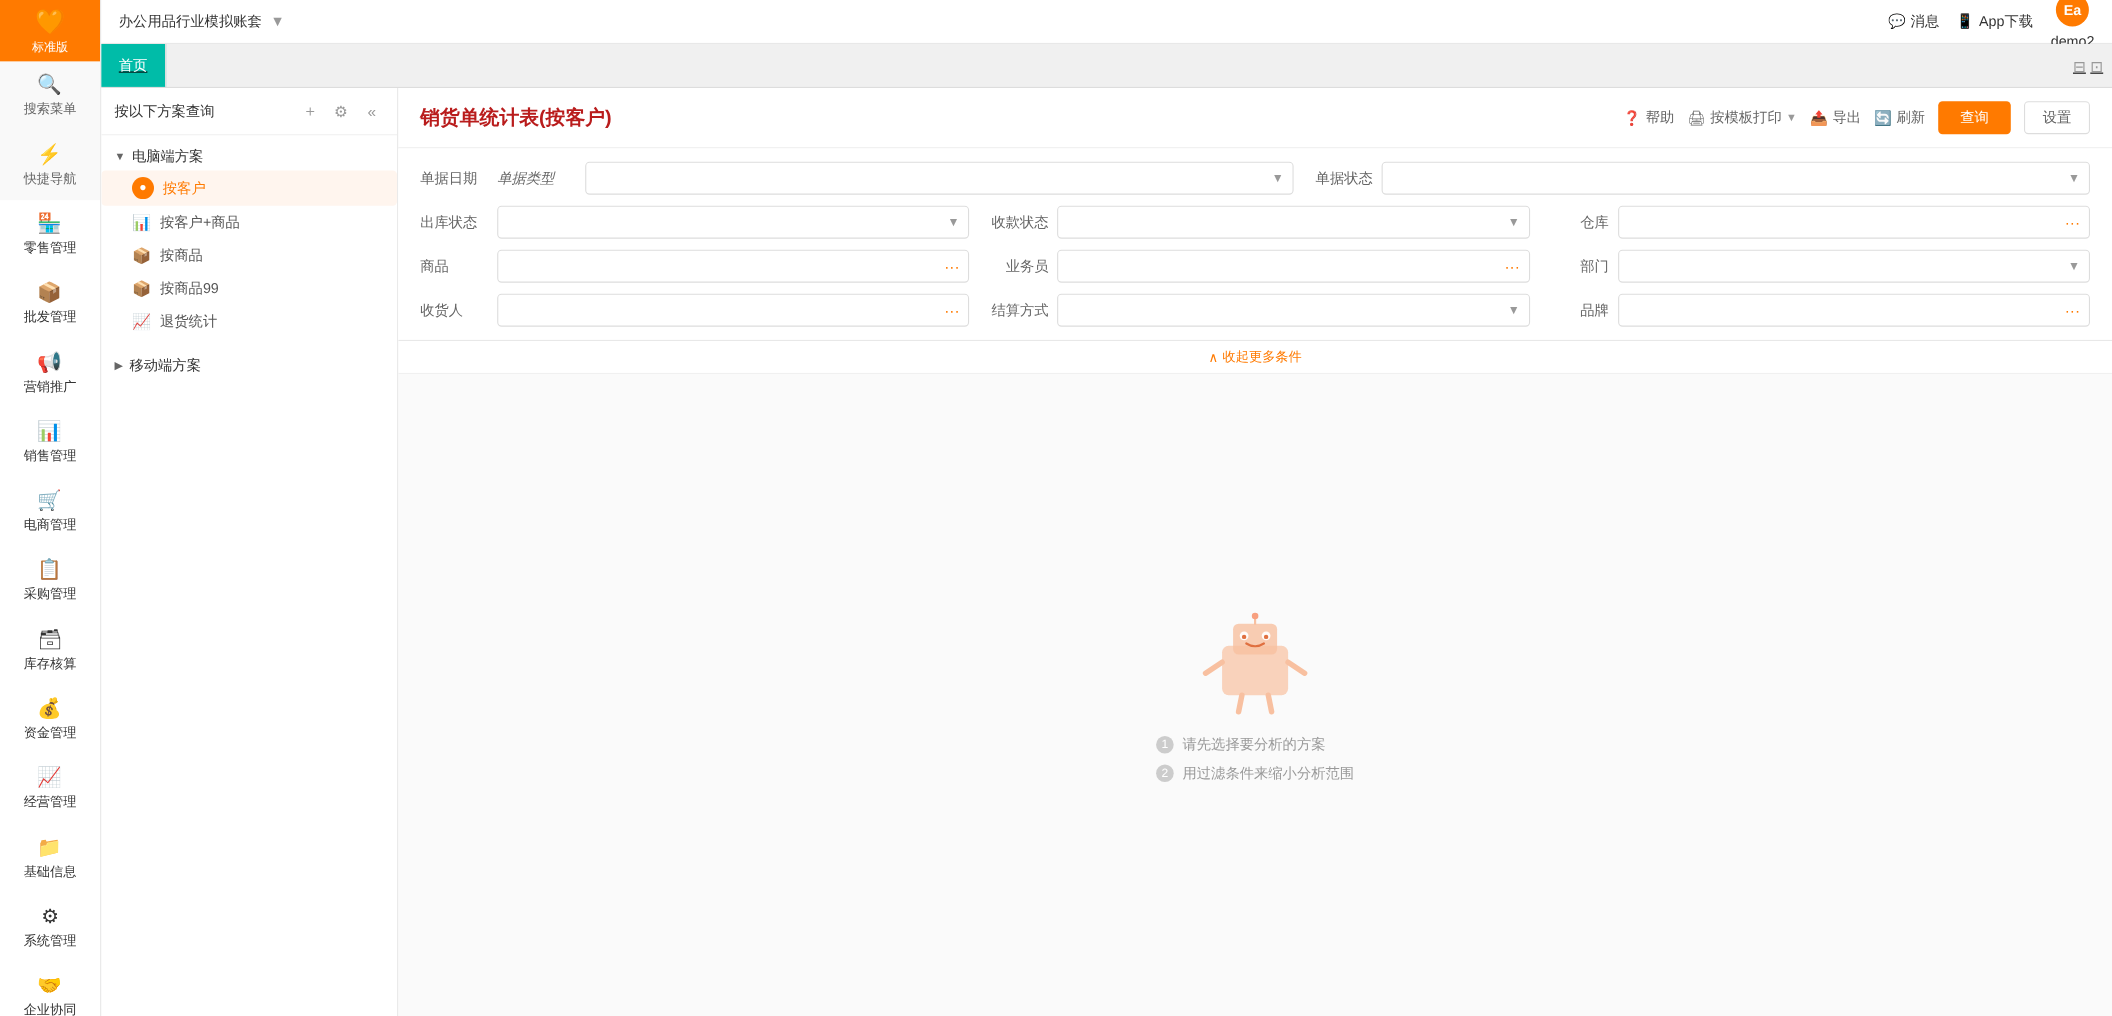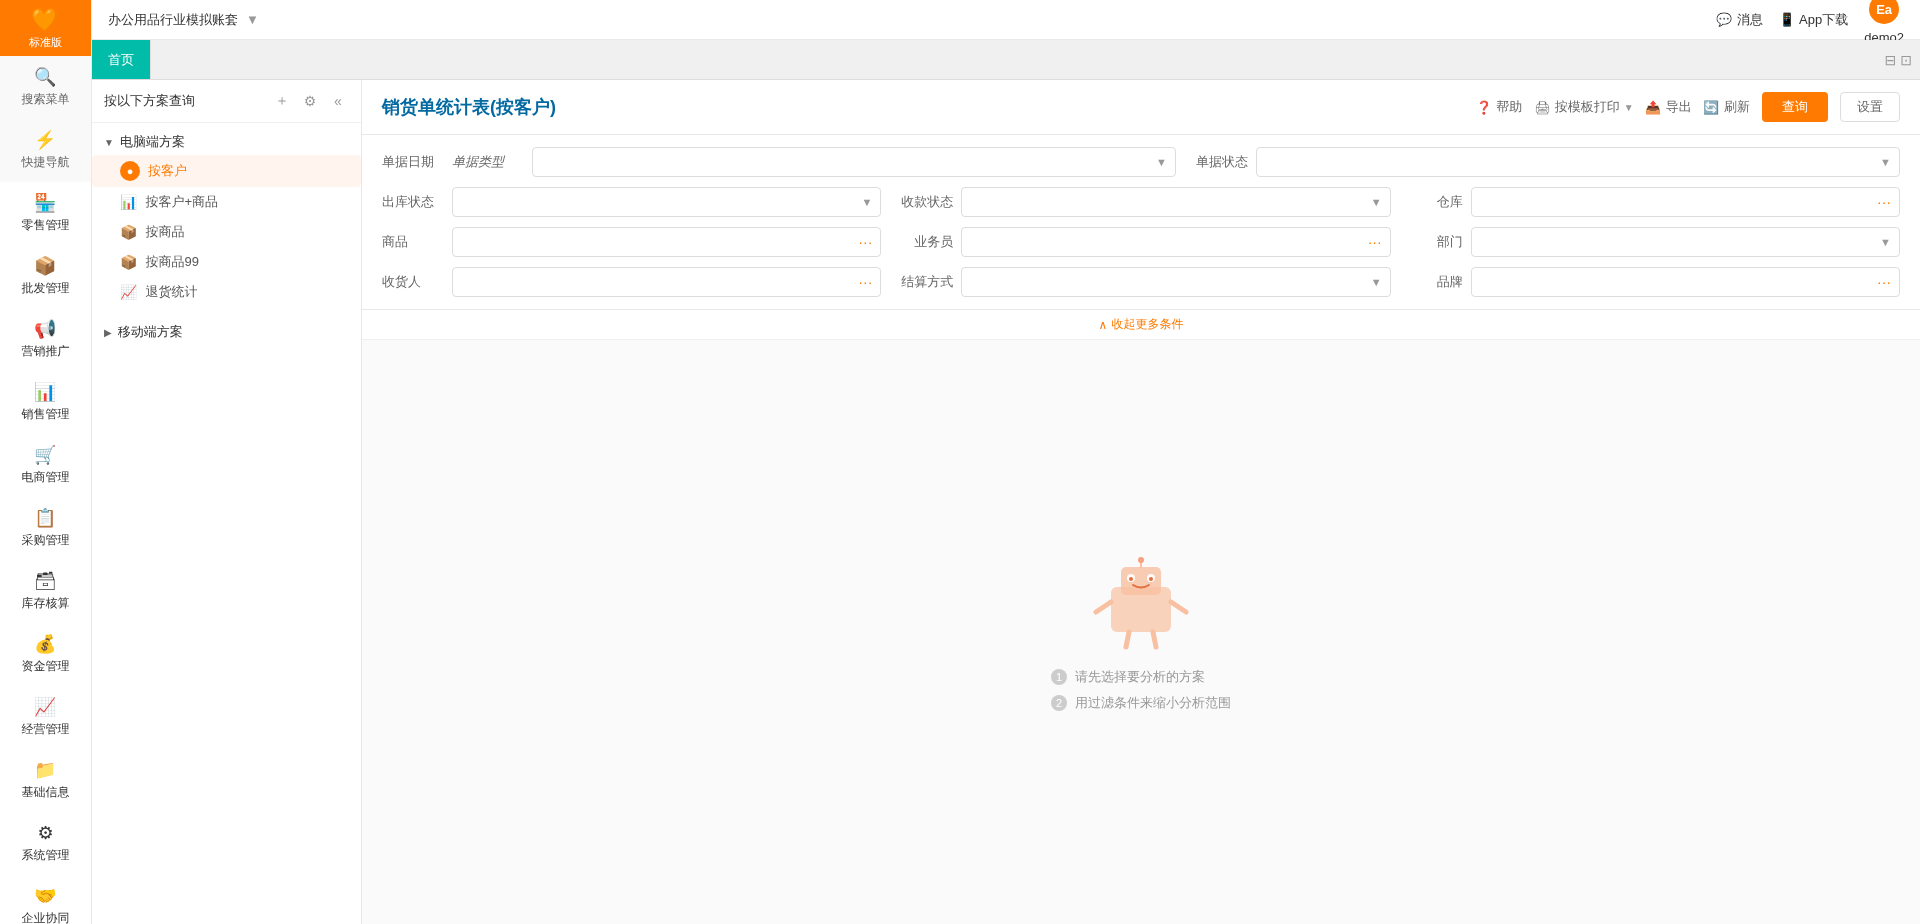--- a/index.html
+++ b/index.html
@@ -90,20 +90,21 @@
     }
 
     
     .tabbar {
       height: 40px;
       background: #f0f0f0;
       display: flex;
       align-items: center;
       flex-shrink: 0;
       border-bottom: 1px solid #ddd;
+      text-decoration: underline;
     }
     .tab-item {
       height: 100%;
       display: flex;
       align-items: center;
       padding: 0 16px;
       font-size: 13px;
       cursor: pointer;
       border-right: 1px solid #ddd;
       background: #e8e8e8;
@@ -226,21 +227,21 @@
       align-items: center;
       justify-content: space-between;
       padding: 12px 20px;
       background: #fff;
       border-bottom: 1px solid #e8e8e8;
       flex-shrink: 0;
     }
     .page-title {
       font-size: 18px;
       font-weight: 600;
-      color: #0369a1;
+      color: #b91c1c;
     }
     .page-actions {
       display: flex;
       align-items: center;
       gap: 12px;
     }
     .page-action-btn {
       display: flex;
       align-items: center;
       gap: 4px;

